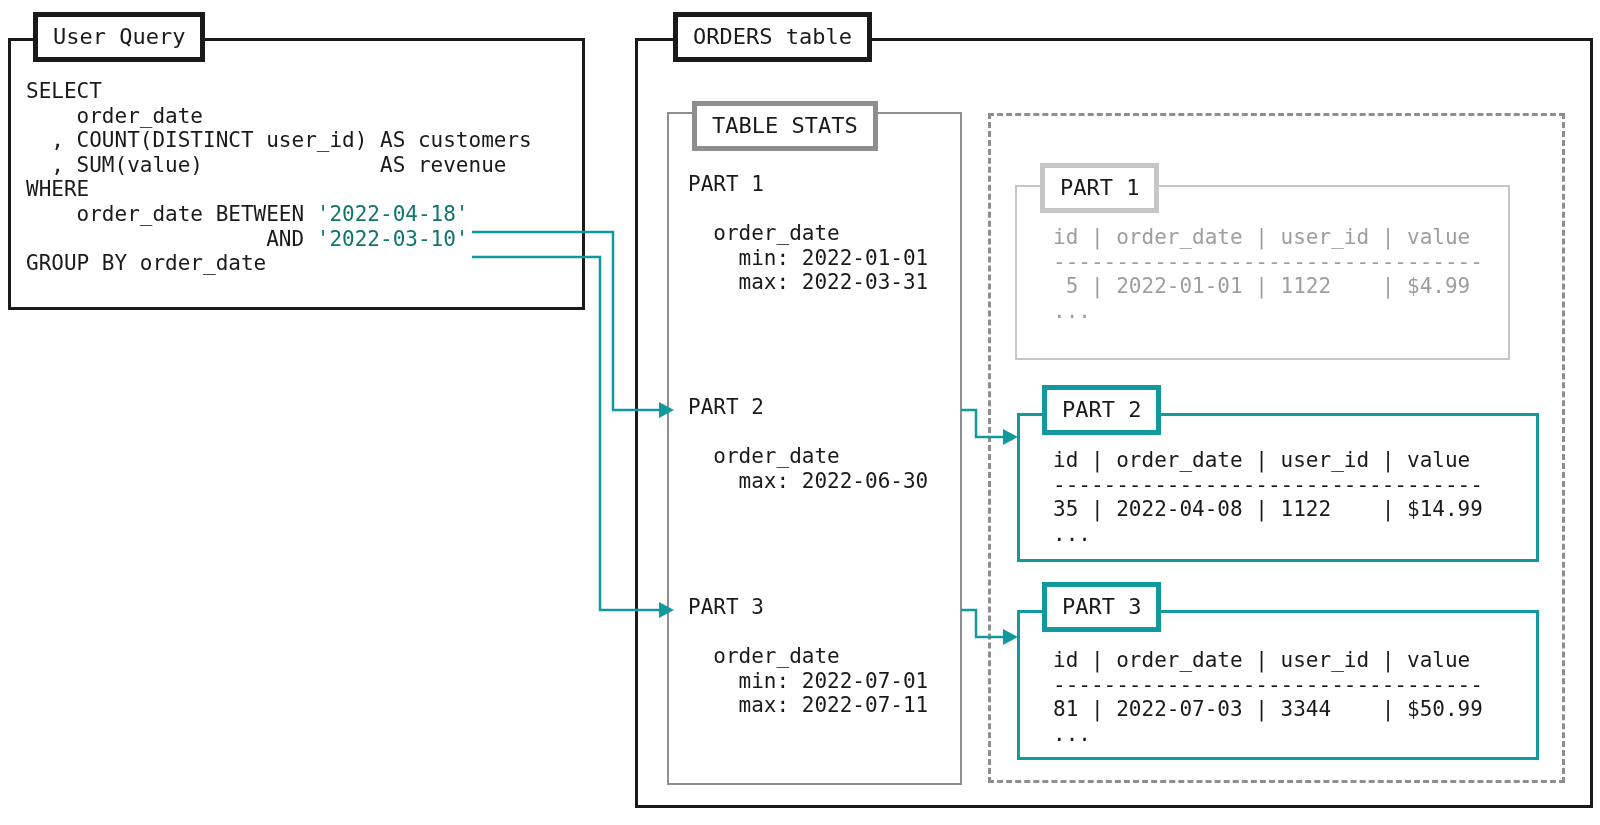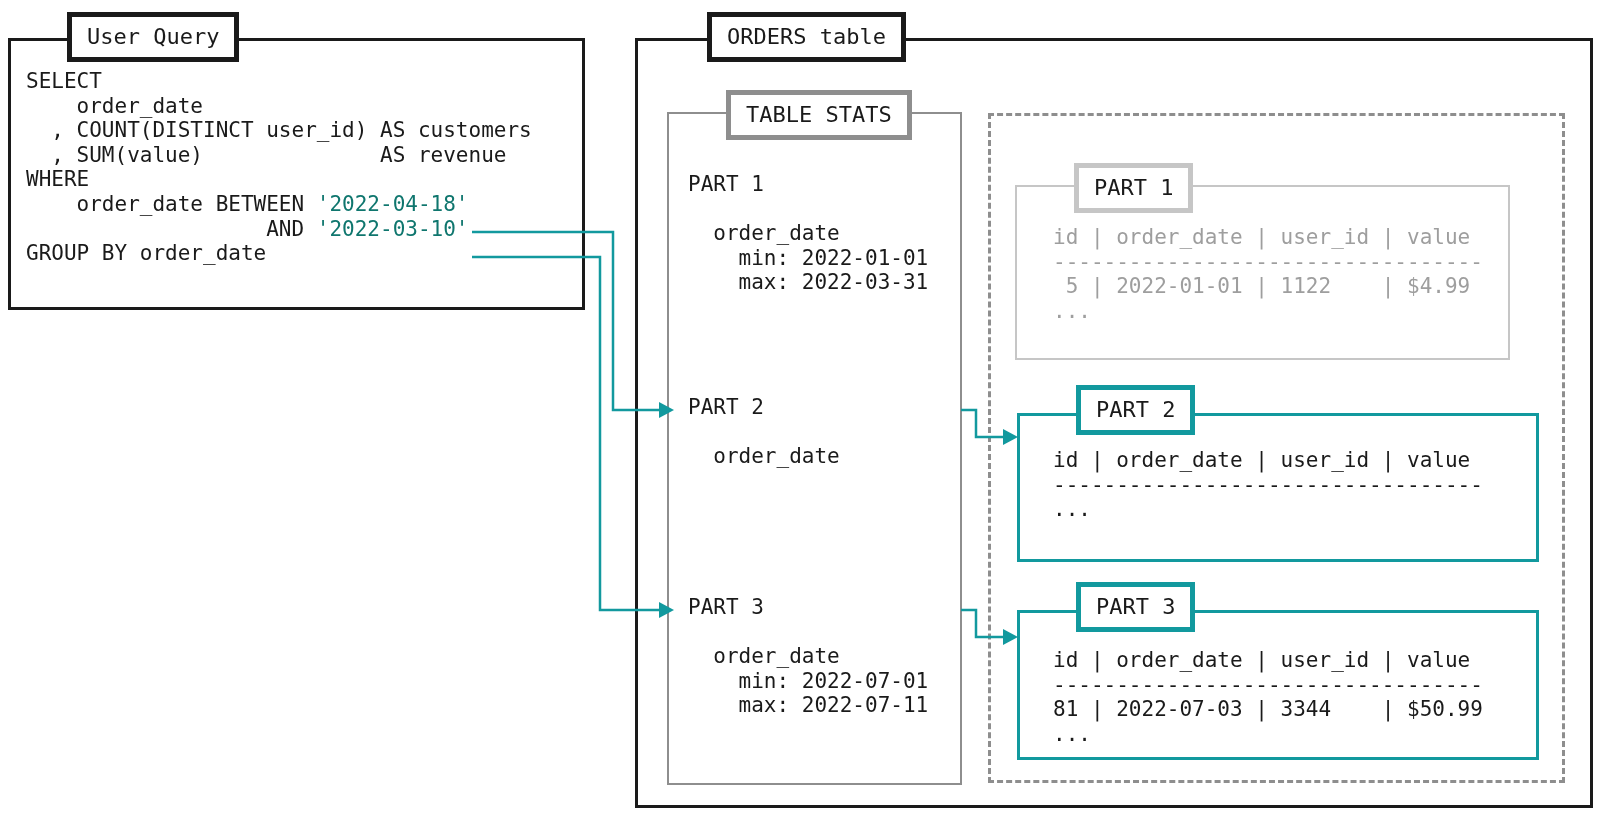--- a/index.html
+++ b/index.html
@@ -9,21 +9,21 @@
   }
   .box{position:absolute;box-sizing:border-box;background:transparent;z-index:1;}
   .box.black {border:3px solid #1a1a1a;}
   .box.gray  {border:2.5px solid #8e8e8e;}
   .box.dashedgray{border:3px dashed #8e8e8e;}
   .box.pruned{border:2.5px solid #c6c6c6;}
   .box.teal  {border:3px solid #12999e;}
 
   .btitle{
     position:absolute;box-sizing:border-box;background:#ffffff;z-index:3;
-    font-size:22px;line-height:1;padding:9px 15px;white-space:pre;color:#1a1a1a;margin-left:34px;
+    font-size:22px;line-height:1;padding:9px 15px;white-space:pre;color:#1a1a1a;
   }
   .btitle.black {border:5px solid #1a1a1a;}
   .btitle.gray  {border:5px solid #8e8e8e;}
   .btitle.dashedgray{border:4px dashed #8e8e8e;padding:10px 14px;}
   .btitle.pruned{border:5px solid #c6c6c6;}
   .btitle.teal  {border:5px solid #12999e;}
 
   .textblock{position:absolute;z-index:2;}
   .line{font-size:21px;line-height:24.6px;height:24.6px;white-space:pre;}
   .teal-text{color:#0f766e;}
@@ -35,46 +35,47 @@
   svg.overlay polygon{fill:#12999e;stroke:none;}
 </style>
 </head>
 <body>
 
 <div id="canvas">
 
   <div class="box black" style="left:8px;top:38px;width:577px;height:272px"></div>
   <div class="btitle black" style="left:33px;top:12px">User Query</div>
 
-  <div class="textblock" style="left:26px;top:69px">
+  <div class="textblock" style="left:26px;top:79px">
     <div class="line">SELECT</div>
     <div class="line">    order_date</div>
     <div class="line">  , COUNT(DISTINCT user_id) AS customers</div>
     <div class="line">  , SUM(value)              AS revenue</div>
     <div class="line">WHERE</div>
     <div class="line"><span>    order_date BETWEEN </span><span class="teal-text">'2022-04-18'</span></div>
     <div class="line"><span>                   AND </span><span class="teal-text">'2022-03-10'</span></div>
     <div class="line">GROUP BY order_date</div>
   </div>
 
   <div class="box black" style="left:635px;top:38px;width:958px;height:770px"></div>
   <div class="btitle black" style="left:673px;top:12px">ORDERS table</div>
 
   <div class="box gray" style="left:667px;top:112px;width:295px;height:673px"></div>
-  <div class="btitle gray" style="left:692px;top:90px">TABLE STATS</div>
+  <div class="btitle gray" style="left:692px;top:101px">TABLE STATS</div>
 
   <div class="textblock" style="left:688px;top:172px">
     <div class="line part-name">PART 1</div>
     <div class="line">  order_date</div>
     <div class="line">    min: 2022-01-01</div>
     <div class="line">    max: 2022-03-31</div>
   </div>
   <div class="textblock" style="left:688px;top:395px">
     <div class="line part-name">PART 2</div>
     <div class="line">  order_date</div>
+    <div class="line">    max: 2022-06-30</div>
   </div>
   <div class="textblock" style="left:688px;top:595px">
     <div class="line part-name">PART 3</div>
     <div class="line">  order_date</div>
     <div class="line">    min: 2022-07-01</div>
     <div class="line">    max: 2022-07-11</div>
   </div>
 
   <div class="box dashedgray" style="left:988px;top:113px;width:577px;height:670px"></div>
 
@@ -85,20 +86,21 @@
     <div class="line">----------------------------------</div>
     <div class="line"> 5 | 2022-01-01 | 1122    | $4.99</div>
     <div class="line">...</div>
   </div>
 
   <div class="box teal" style="left:1017px;top:413px;width:522px;height:149px"></div>
   <div class="btitle teal" style="left:1042px;top:385px">PART 2</div>
   <div class="textblock" style="left:1053px;top:448px">
     <div class="line">id | order_date | user_id | value</div>
     <div class="line">----------------------------------</div>
+    <div class="line">35 | 2022-04-08 | 1122    | $14.99</div>
     <div class="line">...</div>
   </div>
 
   <div class="box teal" style="left:1017px;top:610px;width:522px;height:150px"></div>
   <div class="btitle teal" style="left:1042px;top:582px">PART 3</div>
   <div class="textblock" style="left:1053px;top:648px">
     <div class="line">id | order_date | user_id | value</div>
     <div class="line">----------------------------------</div>
     <div class="line">81 | 2022-07-03 | 3344    | $50.99</div>
     <div class="line">...</div>

